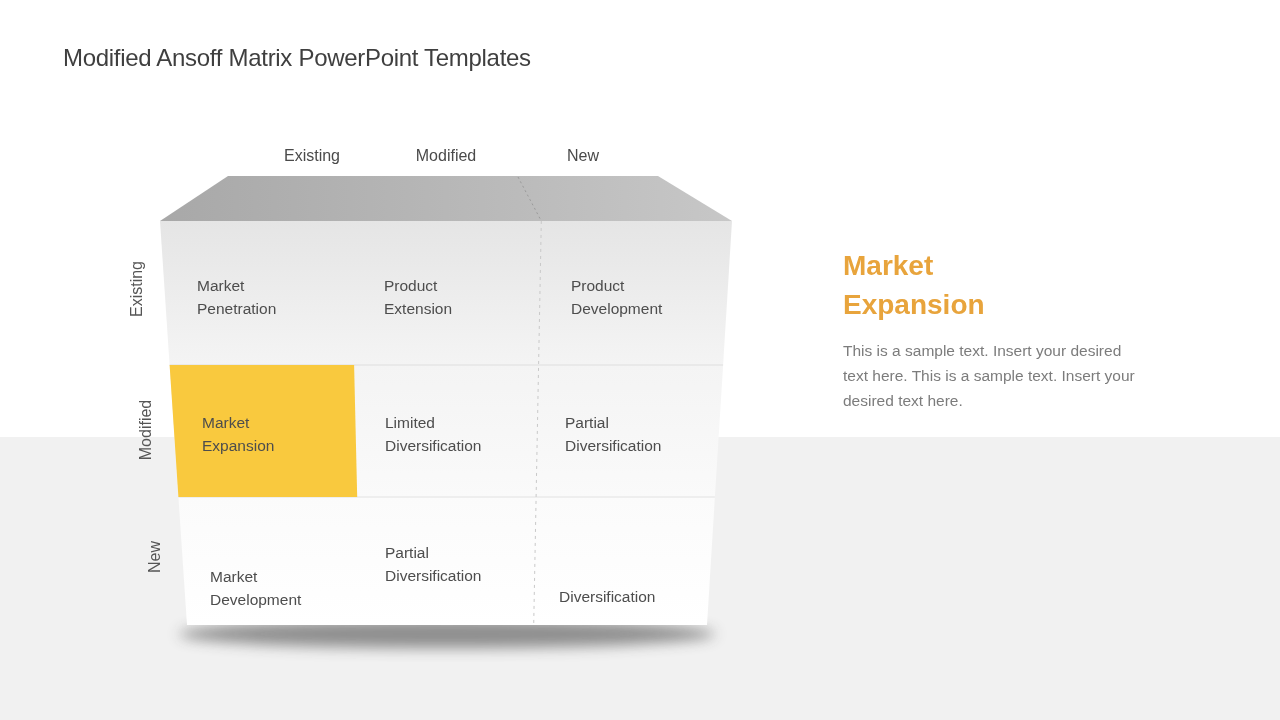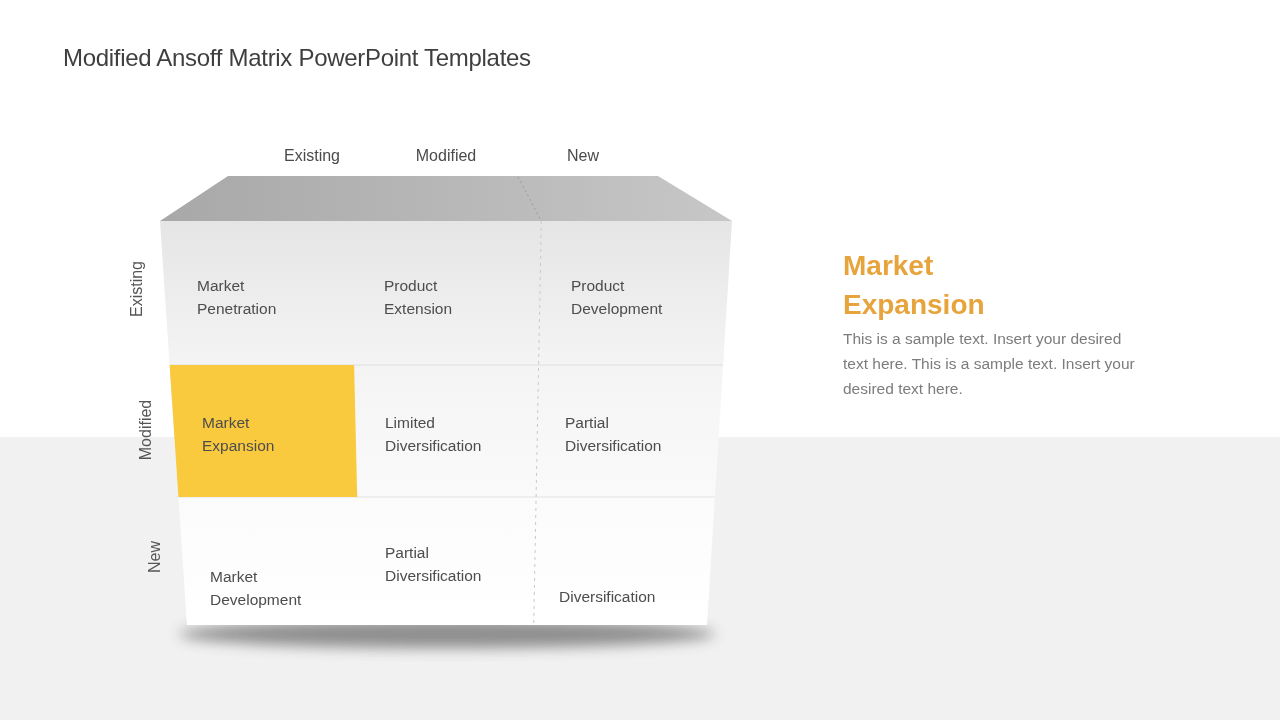--- a/index.html
+++ b/index.html
@@ -29,21 +29,21 @@
   .cell-label {
     position:absolute; transform:translate(-50%,-50%);
     width:124px; text-align:left;
     font-size:15.5px; line-height:23px; color:#4d4d4d;
   }
   .panel-heading {
     position:absolute; left:843px; top:246px; width:200px; margin:0;
     font-size:28px; line-height:39px; font-weight:700; color:#E8A43C;
   }
   .panel-body {
-    position:absolute; left:843px; top:326px; width:292px; margin:0;
+    position:absolute; left:843px; top:338px; width:292px; margin:0;
     font-size:15.5px; line-height:25px; color:#7c7c7c;
   }
 </style>
 </head>
 <body>
 
 <div class="band"></div>
 
 <svg class="gfx" width="1280" height="720" viewBox="0 0 1280 720">
   <defs>

